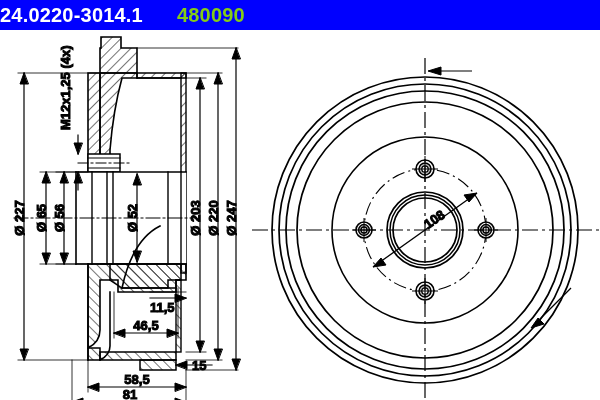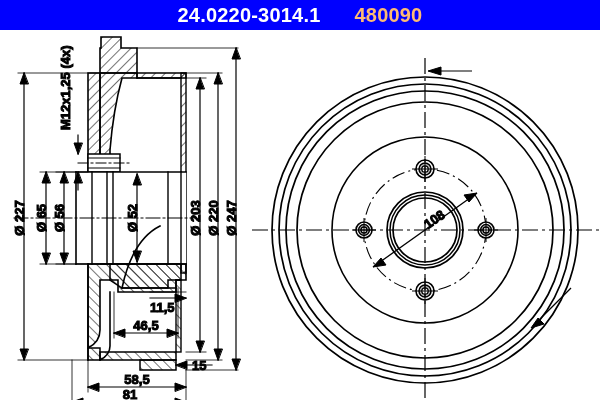--- a/index.html
+++ b/index.html
@@ -1,37 +1,37 @@
 <!DOCTYPE html>
 <html><head>
 <meta charset="utf-8">
 <style>
   html,body{margin:0;padding:0;background:#fff;}
   body{width:600px;height:400px;overflow:hidden;
        font-family:"Liberation Sans",sans-serif;}
   #page{position:relative;width:600px;height:400px;background:#fff;}
 
   #header{position:absolute;left:0;top:0;width:600px;height:30px;
-          display:flex;align-items:center;justify-content:center;gap:34px;}
+          display:flex;align-items:center;gap:34px;}
   #header .htxt{color:#ffffff;font-weight:bold;font-size:20px;
                 letter-spacing:0.2px;line-height:30px;font-family:"Liberation Sans",sans-serif;}
 
   #drawing{position:absolute;left:0;top:30px;width:600px;height:370px;}
   svg{display:block;}
   .dimtext{font-family:"Liberation Sans",sans-serif;font-size:13px;
            font-weight:bold;fill:#000;}
 </style>
 </head>
 <body>
 
 <div id="page">
 
   <div id="header" style="background: rgb(0, 0, 255);">
     <span class="htxt" style="color: rgb(255, 255, 255);">24.0220-3014.1</span>
-    <span class="htxt" style="color: #fdba74;">480090</span>
+    <span class="htxt" style="color: #84cc16;">480090</span>
   </div>
 
   <div id="drawing">
   <svg width="600" height="370" viewBox="0 0 600 370">
 
     <g stroke="#000" fill="none" stroke-linecap="square">
 
       <defs>
         <pattern id="hatchA" width="7" height="7" patternTransform="rotate(45)" patternUnits="userSpaceOnUse">
           <line x1="0" y1="0" x2="0" y2="7" stroke="#000" stroke-width="1.1"></line>

